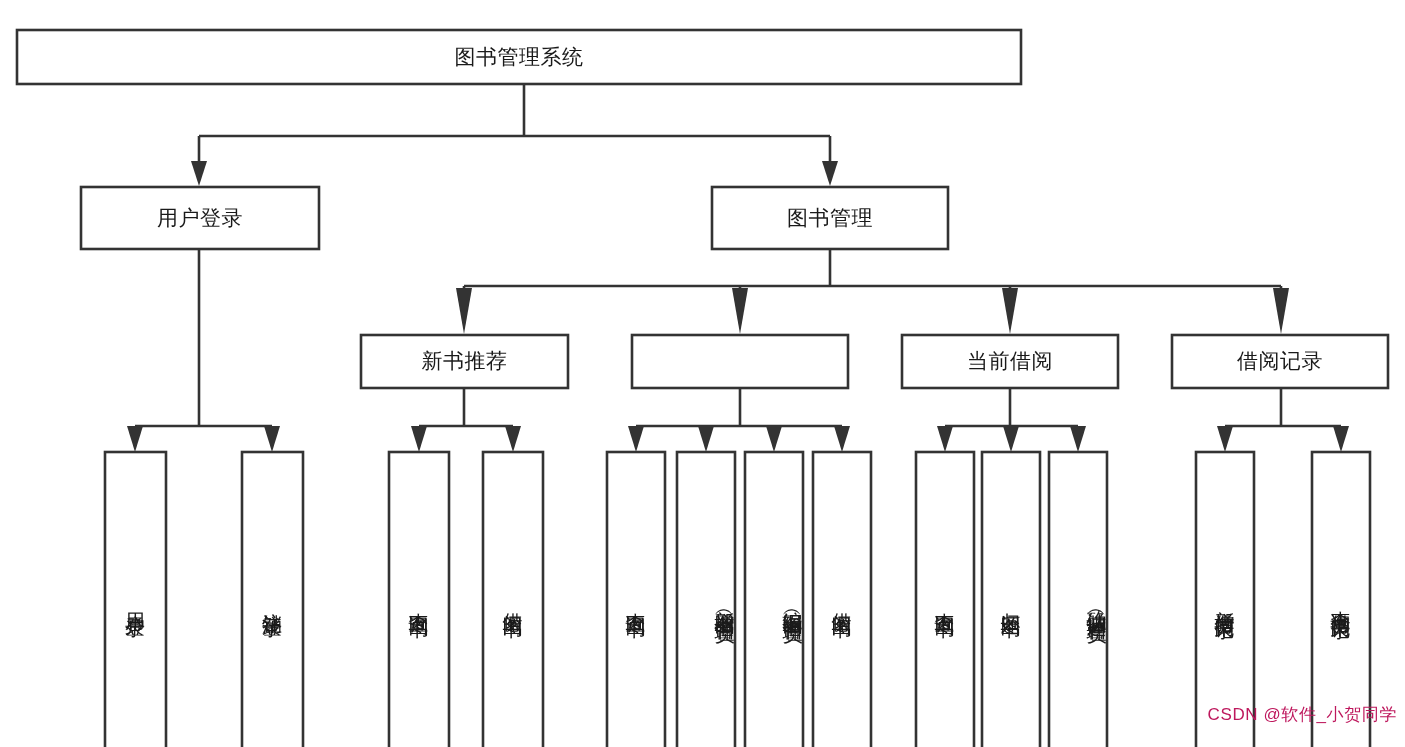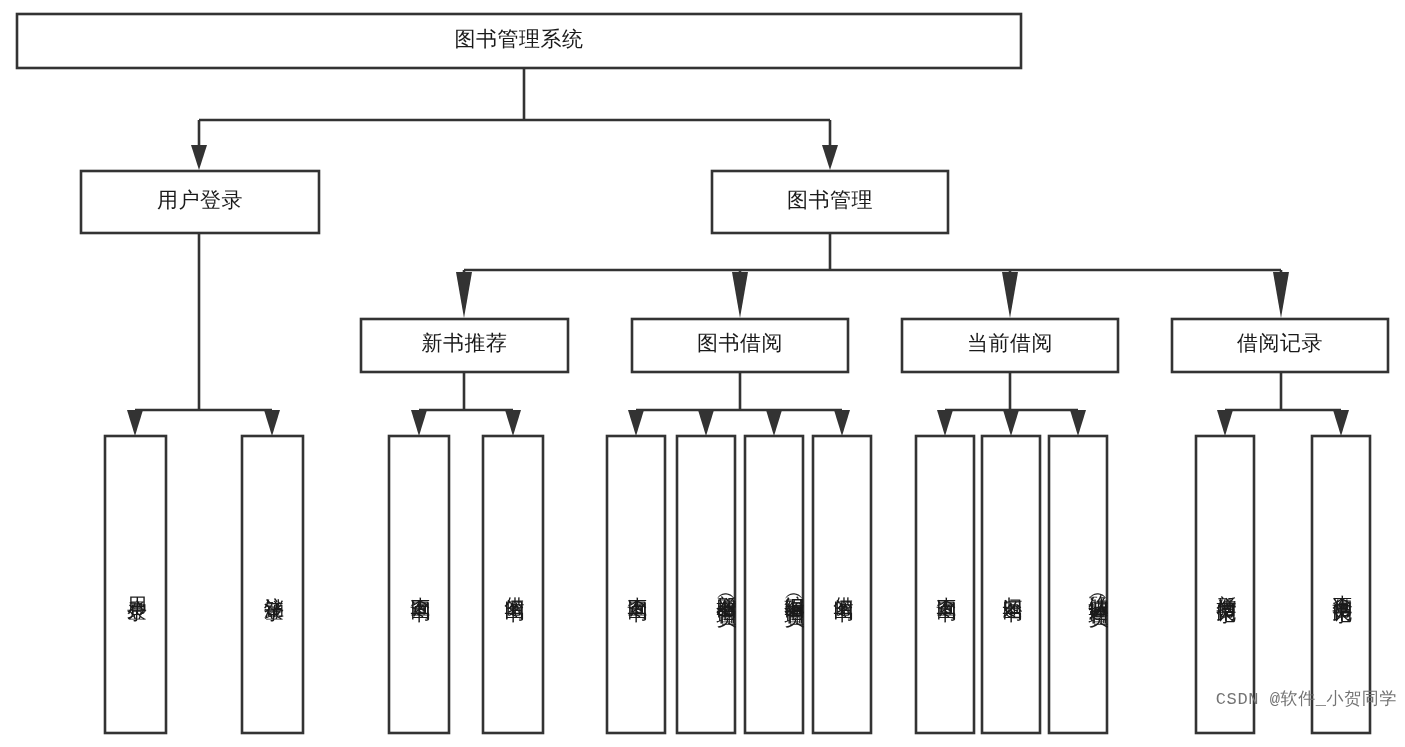--- a/index.html
+++ b/index.html
@@ -10,24 +10,23 @@
   body {
     width: 1405px;
     height: 747px;
     font-family: "Liberation Sans", "DejaVu Sans", sans-serif;
     overflow: hidden;
     position: relative;
   }
   #diagram-root {
     position: absolute;
     left: 0;
-    top: 0;
+    top: 16px;
     width: 1405px;
     height: 716px;
-    font-family: Liberation Mono, monospace;
   }
   svg.canvas {
     position: absolute;
     left: 0;
     top: 0;
     width: 1405px;
     height: 747px;
     display: block;
   }
   .node-box {
@@ -61,21 +60,21 @@
     writing-mode: vertical-rl;
     text-orientation: upright;
     font-size: 20px;
     letter-spacing: 2px;
     line-height: 1;
   }
   .watermark {
     position: absolute;
     right: 8px;
     bottom: 6px;
-    color: #737373;
+    color: #be185d;
     font-size: 17px;
     letter-spacing: 0.6px;
     white-space: nowrap;
     user-select: none;
   }
 </style>
 </head>
 <body>
 
 <div id="diagram-root">
@@ -160,21 +159,20 @@
     <rect class="node-box" x="1196" y="436" width="58" height="297"></rect>
     <rect class="node-box" x="1312" y="436" width="58" height="297"></rect>
   </svg>
 
   <div class="node-label" style="left:17px; top:14px; width:1004px; height:54px;">图书管理系统</div>
 
   <div class="node-label" style="left:81px; top:171px; width:238px; height:62px;">用户登录</div>
   <div class="node-label" style="left:361px; top:319px; width:207px; height:53px;">新书推荐</div>
 
   <div class="node-label" style="left:712px; top:171px; width:236px; height:62px;">图书管理</div>
-  <div class="node-label" style="left:632px; top:319px; width:216px; height:53px;">图书借阅</div>
   <div class="node-label" style="left:902px; top:319px; width:216px; height:53px;">当前借阅</div>
   <div class="node-label" style="left:1172px; top:319px; width:216px; height:53px;">借阅记录</div>
 
   <div class="node-label vertical" style="left:105px; top:436px; width:61px; height:297px;">用户登录</div>
   <div class="node-label vertical" style="left:242px; top:436px; width:61px; height:297px;">注销登录</div>
 
   <div class="node-label vertical" style="left:389px; top:436px; width:60px; height:297px;">查询图书</div>
   <div class="node-label vertical" style="left:483px; top:436px; width:60px; height:297px;">借阅图书</div>
 
   <div class="node-label vertical" style="left:607px; top:436px; width:58px; height:297px;">查询图书</div>

